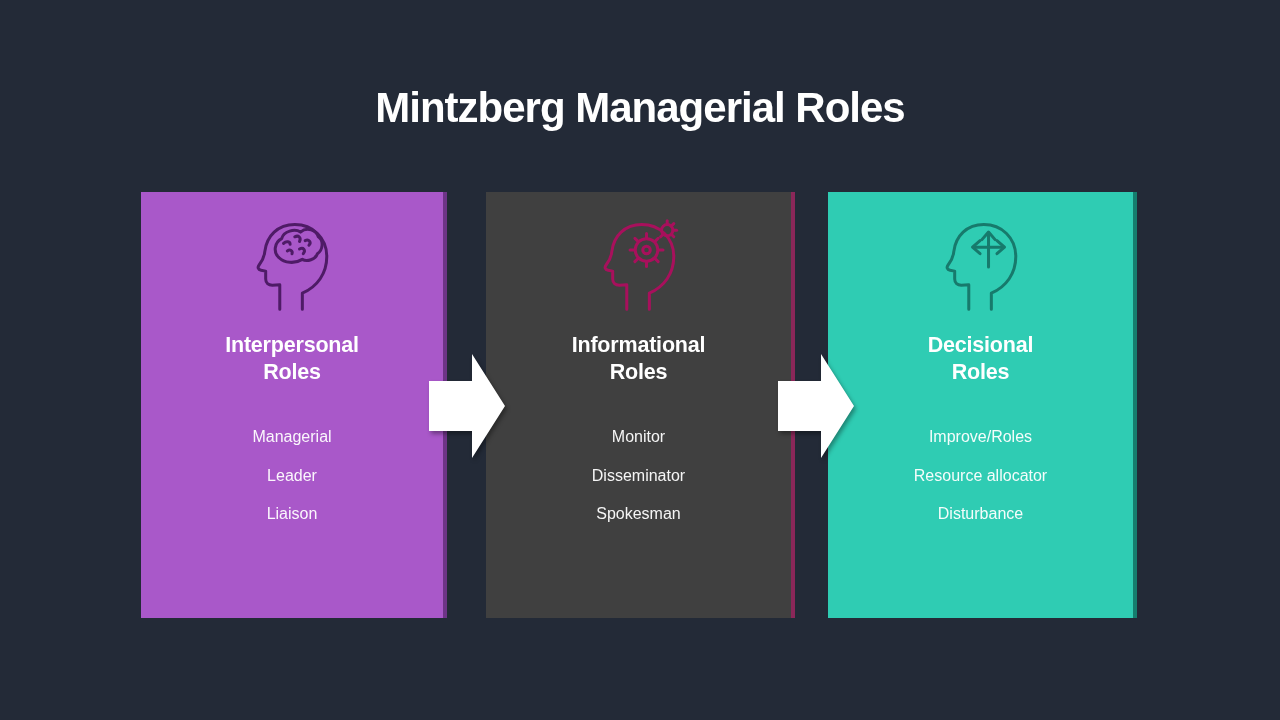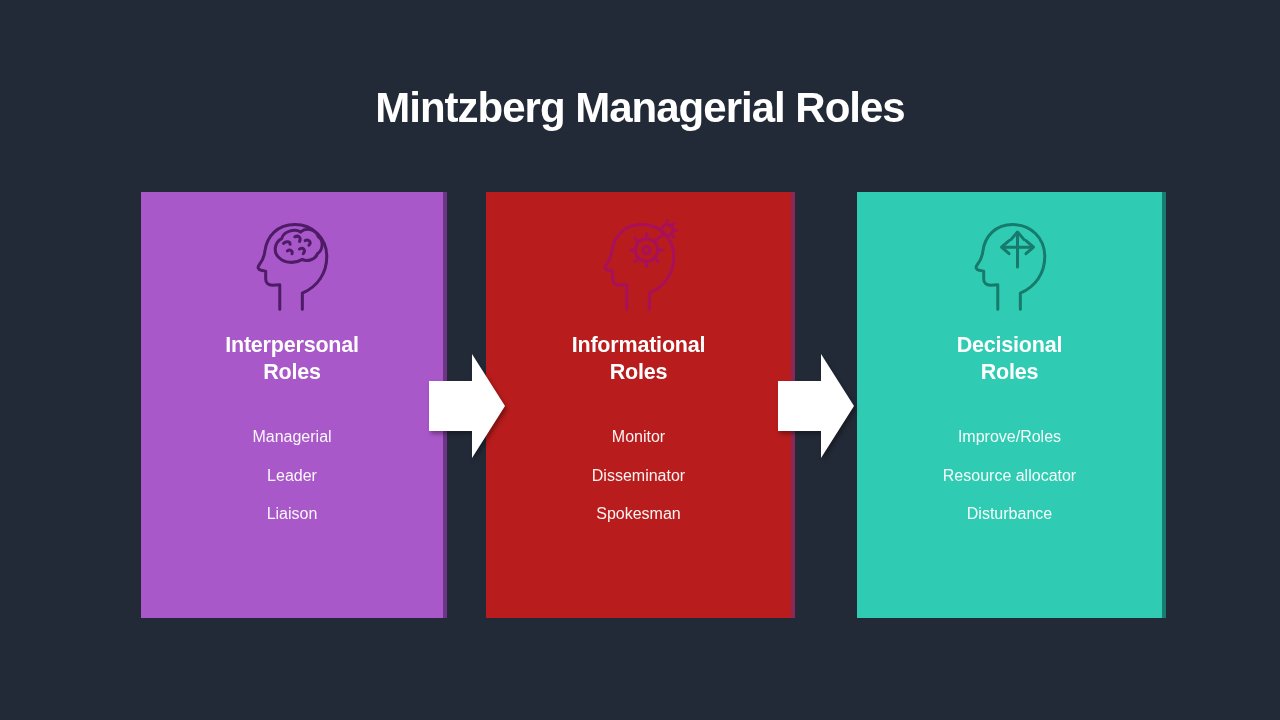--- a/index.html
+++ b/index.html
@@ -27,22 +27,22 @@
     margin-top: 12px;
   }
   .card {
     position: absolute;
     top: 192px;
     height: 426px;
     width: 306px;
     text-align: center;
   }
   .card-1 { left: 141px; background: #a958c9; border-right: 4px solid #6e3487; }
-  .card-2 { left: 486px; width: 309px; background: #b91c1c; border-right: 4px solid #8a2759; }
-  .card-3 { left: 857px; width: 309px; background: #2fccb3; border-right: 4px solid #157e6e; }
+  .card-2 { left: 486px; width: 309px; background: #404040; border-right: 4px solid #8a2759; }
+  .card-3 { left: 828px; width: 309px; background: #2fccb3; border-right: 4px solid #157e6e; }
   .card-icon {
     position: absolute;
     top: 26px;
     left: 50%;
     transform: translateX(-50%);
     width: 94px;
     height: 94px;
   }
   .card-icon svg { width: 94px; height: 94px; display: block; }
   .card-icon svg path,

